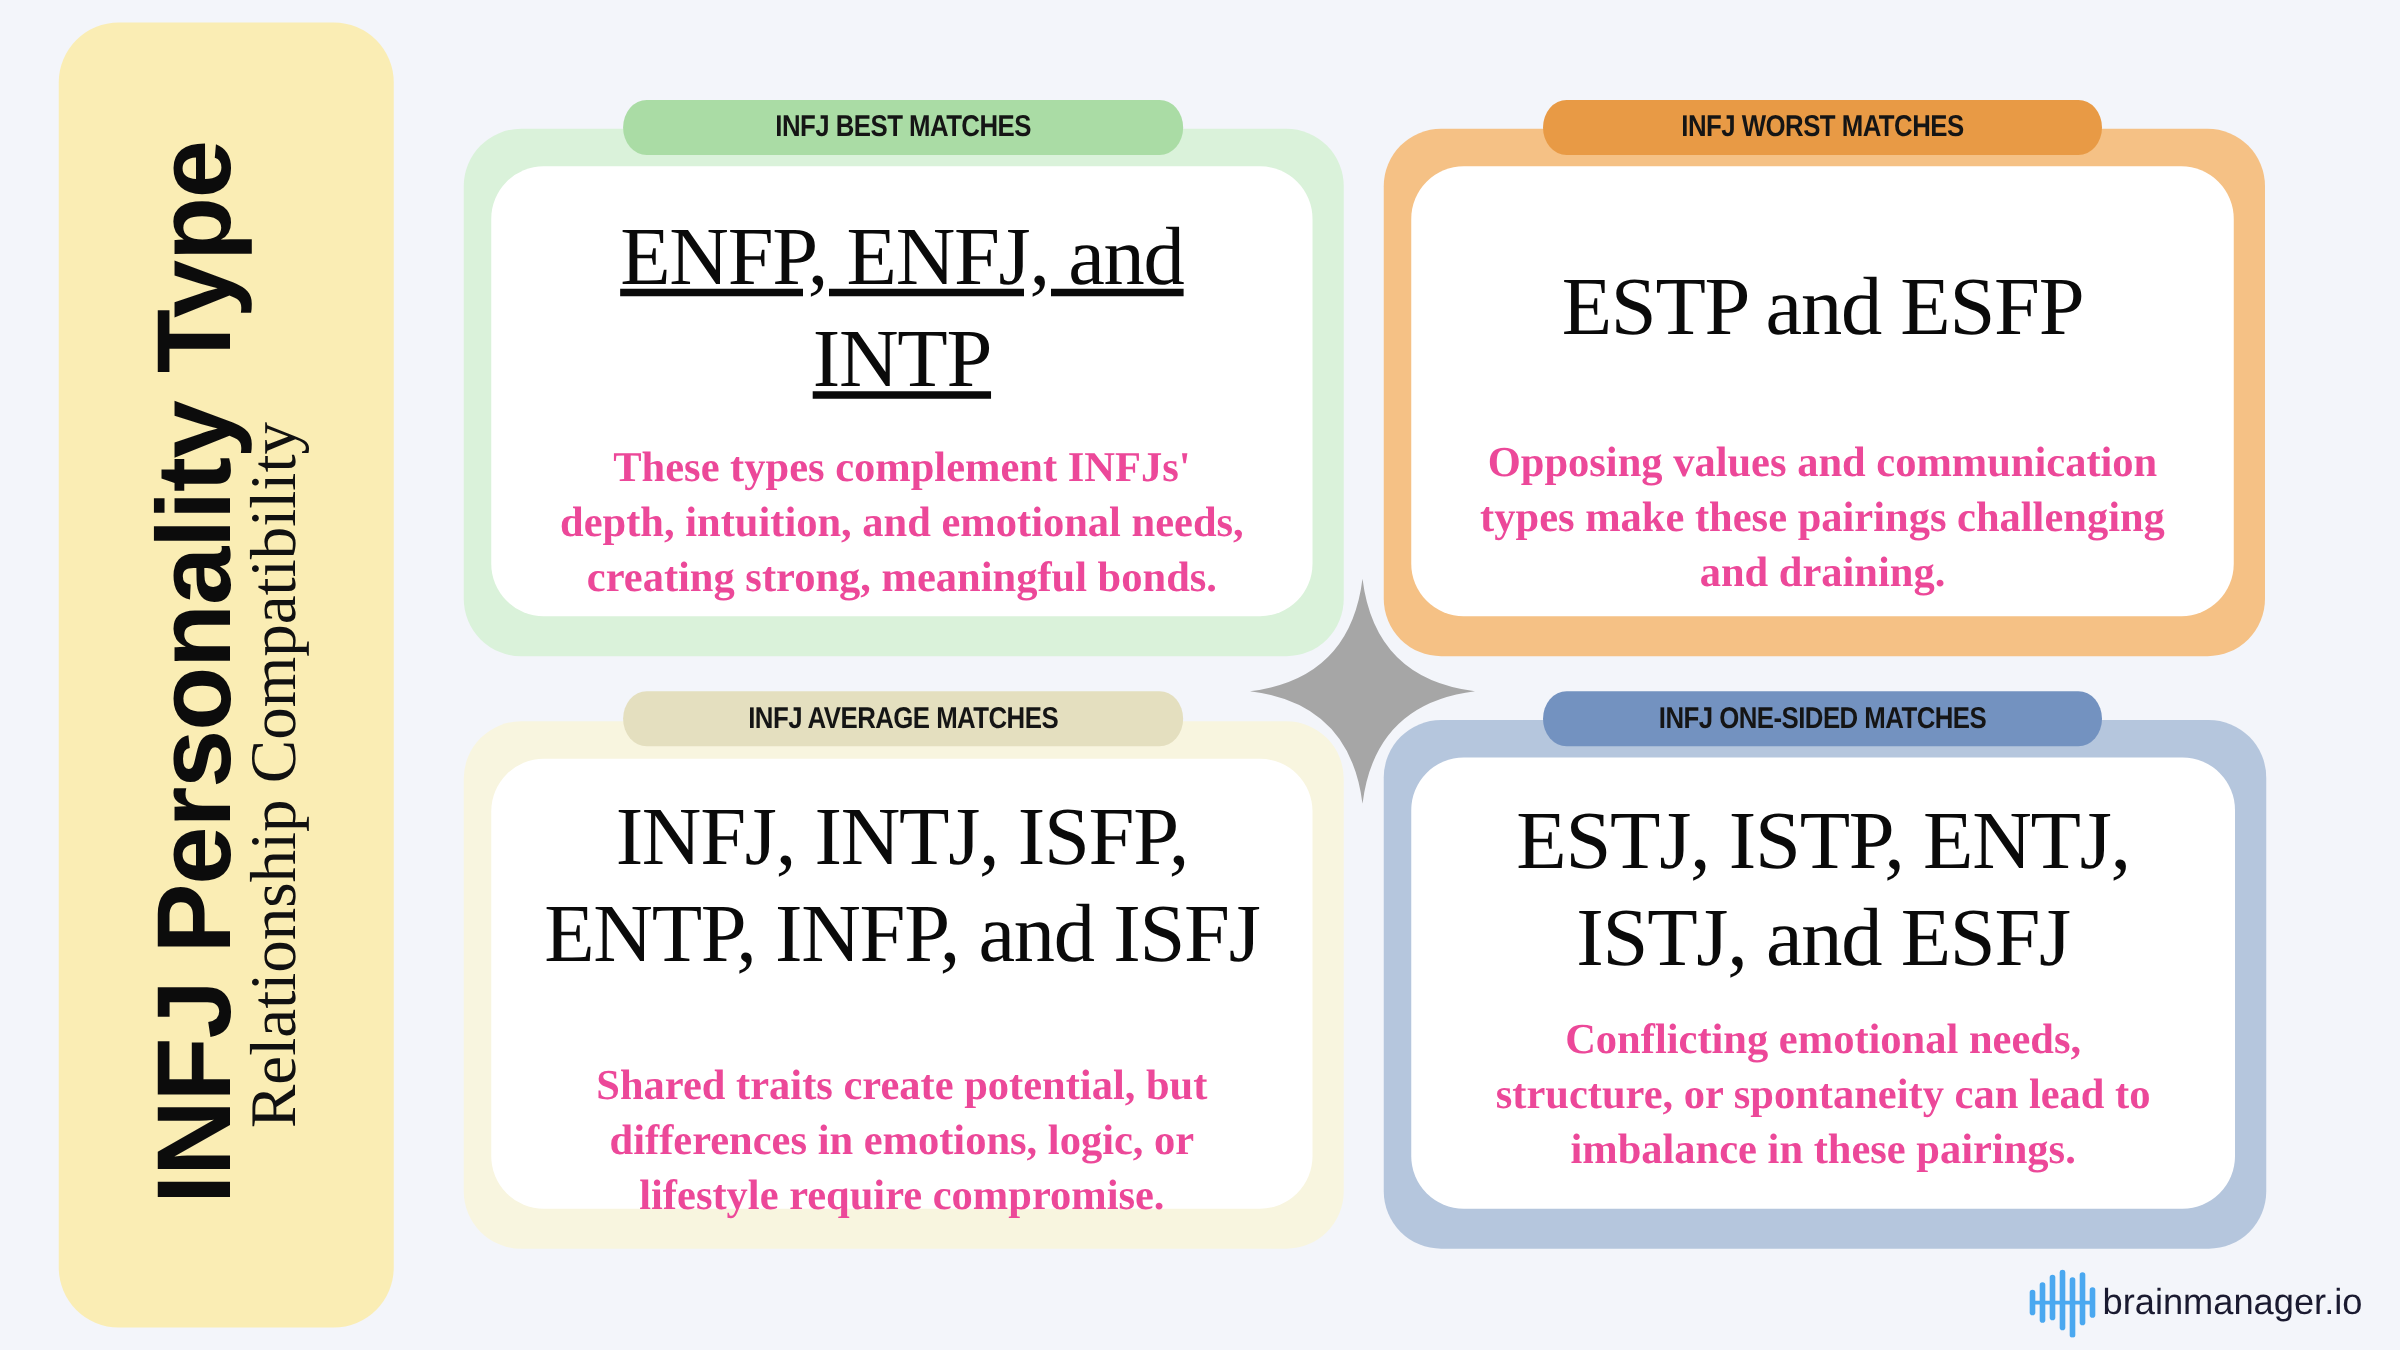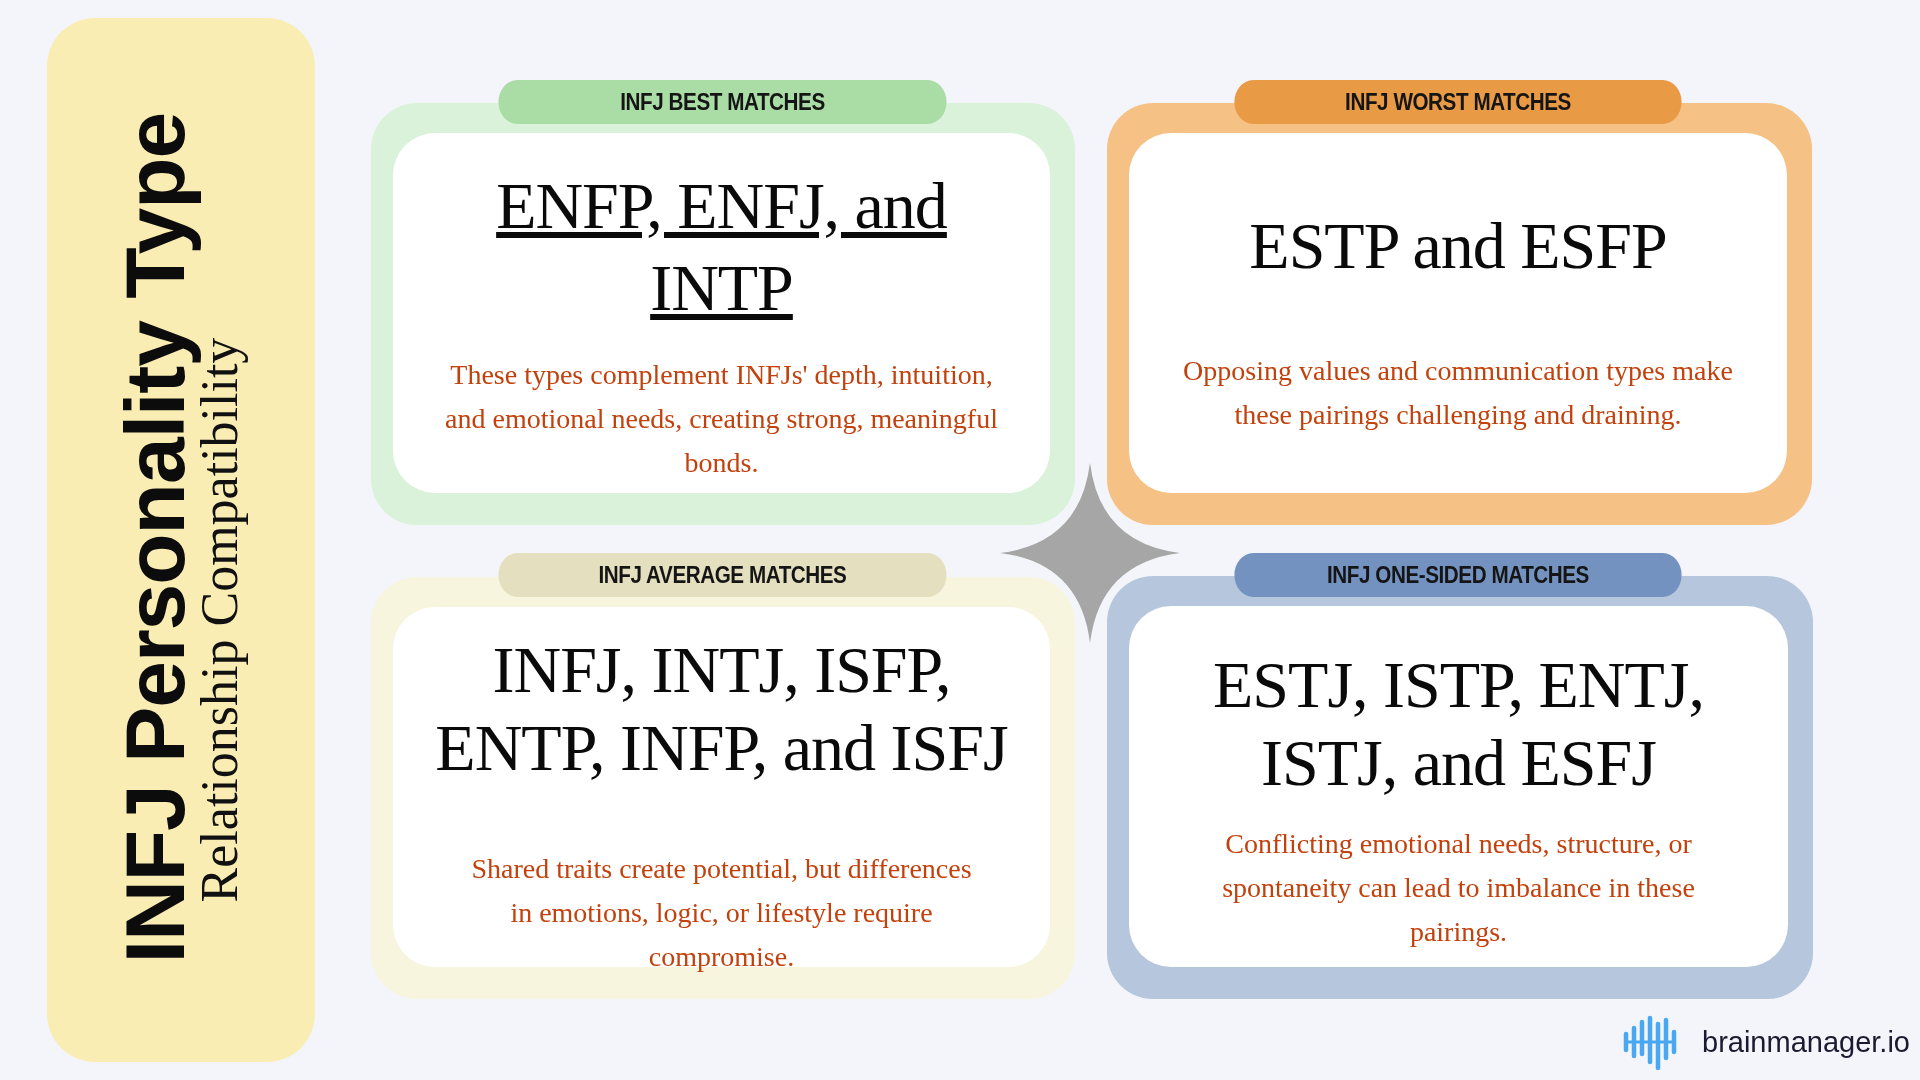--- a/index.html
+++ b/index.html
@@ -46,22 +46,22 @@
     transform: scaleX(0.86); transform-origin: center;
     white-space: nowrap;
   }
   .pill span { display: inline-block; }
   .card-heading {
     font-family: "Liberation Serif", serif; font-weight: 400;
     font-size: 66px; line-height: 82px; color: #0a0a0a;
     letter-spacing: -1px;
   }
   .card-body {
-    font-family: "Liberation Serif", serif; font-weight: 400;
-    font-size: 28px; line-height: 44px; color: #c2410c;
+    font-family: "Liberation Serif", serif; font-weight: 700;
+    font-size: 34px; line-height: 44px; color: #ec4899;
   }
   
   #card-best   { left: 371px; top: 103px; width: 704px; height: 422px; background: #daf2da; }
   #card-worst  { left: 1107px; top: 103px; width: 705px; height: 422px; background: #f5c185; }
   #card-avg    { left: 371px; top: 577px; width: 704px; height: 422px; background: #f8f5df; }
   #card-one    { left: 1107px; top: 576px; width: 706px; height: 423px; background: #b5c6dd; }
 
   #pill-best  { left: 462px; top: 80px; width: 521px; background: #aadca5; }
   #pill-worst { left: 1198px; top: 80px; width: 520px; background: #e89a45; }
   #pill-avg   { left: 462px; top: 553px; width: 521px; background: #e4dfbf; }
@@ -72,30 +72,30 @@
   #card-best .card-body { margin-top: 24px; width: 560px; }
 
   #card-worst .card-inner { padding-top: 72px; }
   #card-worst .card-heading { width: 600px; }
   #card-worst .card-body { margin-top: 62px; width: 560px; }
 
   #card-avg .card-inner { padding-top: 24px; gap: 40px; }
   #card-avg .card-heading { width: 640px; line-height: 78px; }
   #card-avg .card-body { margin-top: 20px; width: 520px; }
 
-  #card-one .card-inner { padding-top: 40px; }
+  #card-one .card-inner { padding-top: 28px; }
   #card-one .card-heading { width: 600px; line-height: 78px; }
   #card-one .card-body { margin-top: 20px; width: 560px; }
 
   .star {
     position: absolute; left: 1000px; top: 463px; width: 180px; height: 180px;
   }
   .logo {
     position: absolute; left: 1622px; top: 1014px; height: 56px;
-    display: flex; align-items: center; gap: 20px; text-align: center;
+    display: flex; align-items: center; gap: 0; text-align: center;
   }
   .logo-text {
     font-family: "Liberation Sans", sans-serif; font-weight: 400;
     font-size: 29px; color: #1a1a30; letter-spacing: 0px;
   }
 </style>
 </head>
 <body>
 
 <div class="side-panel">

